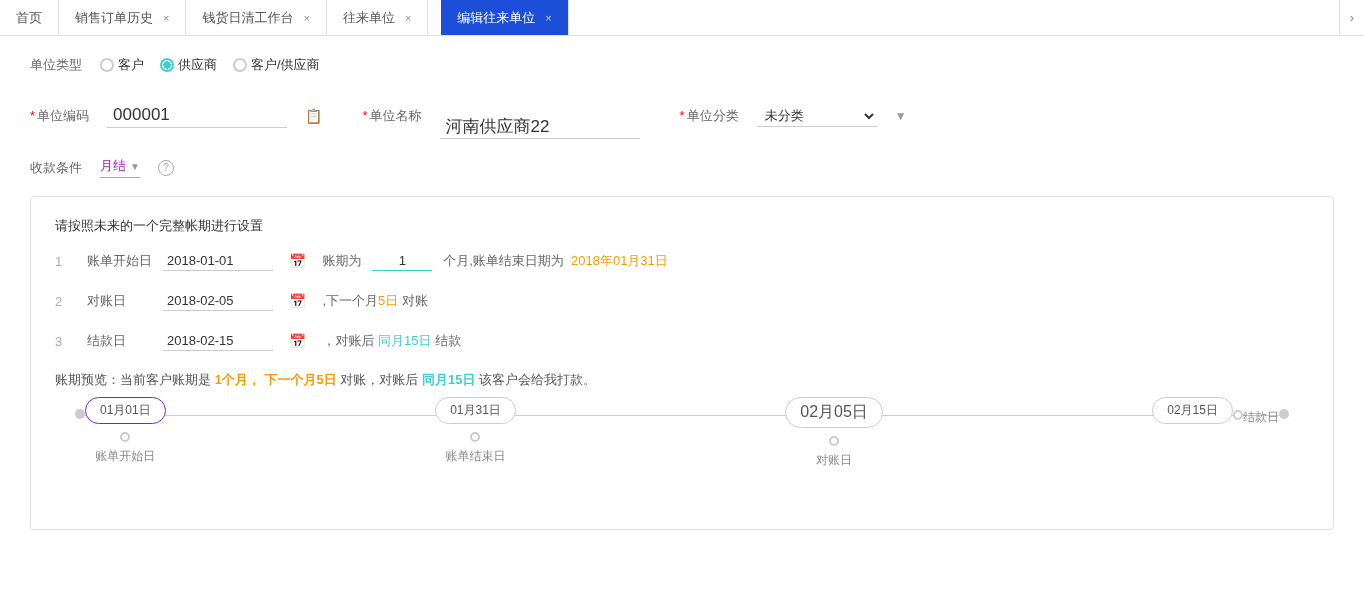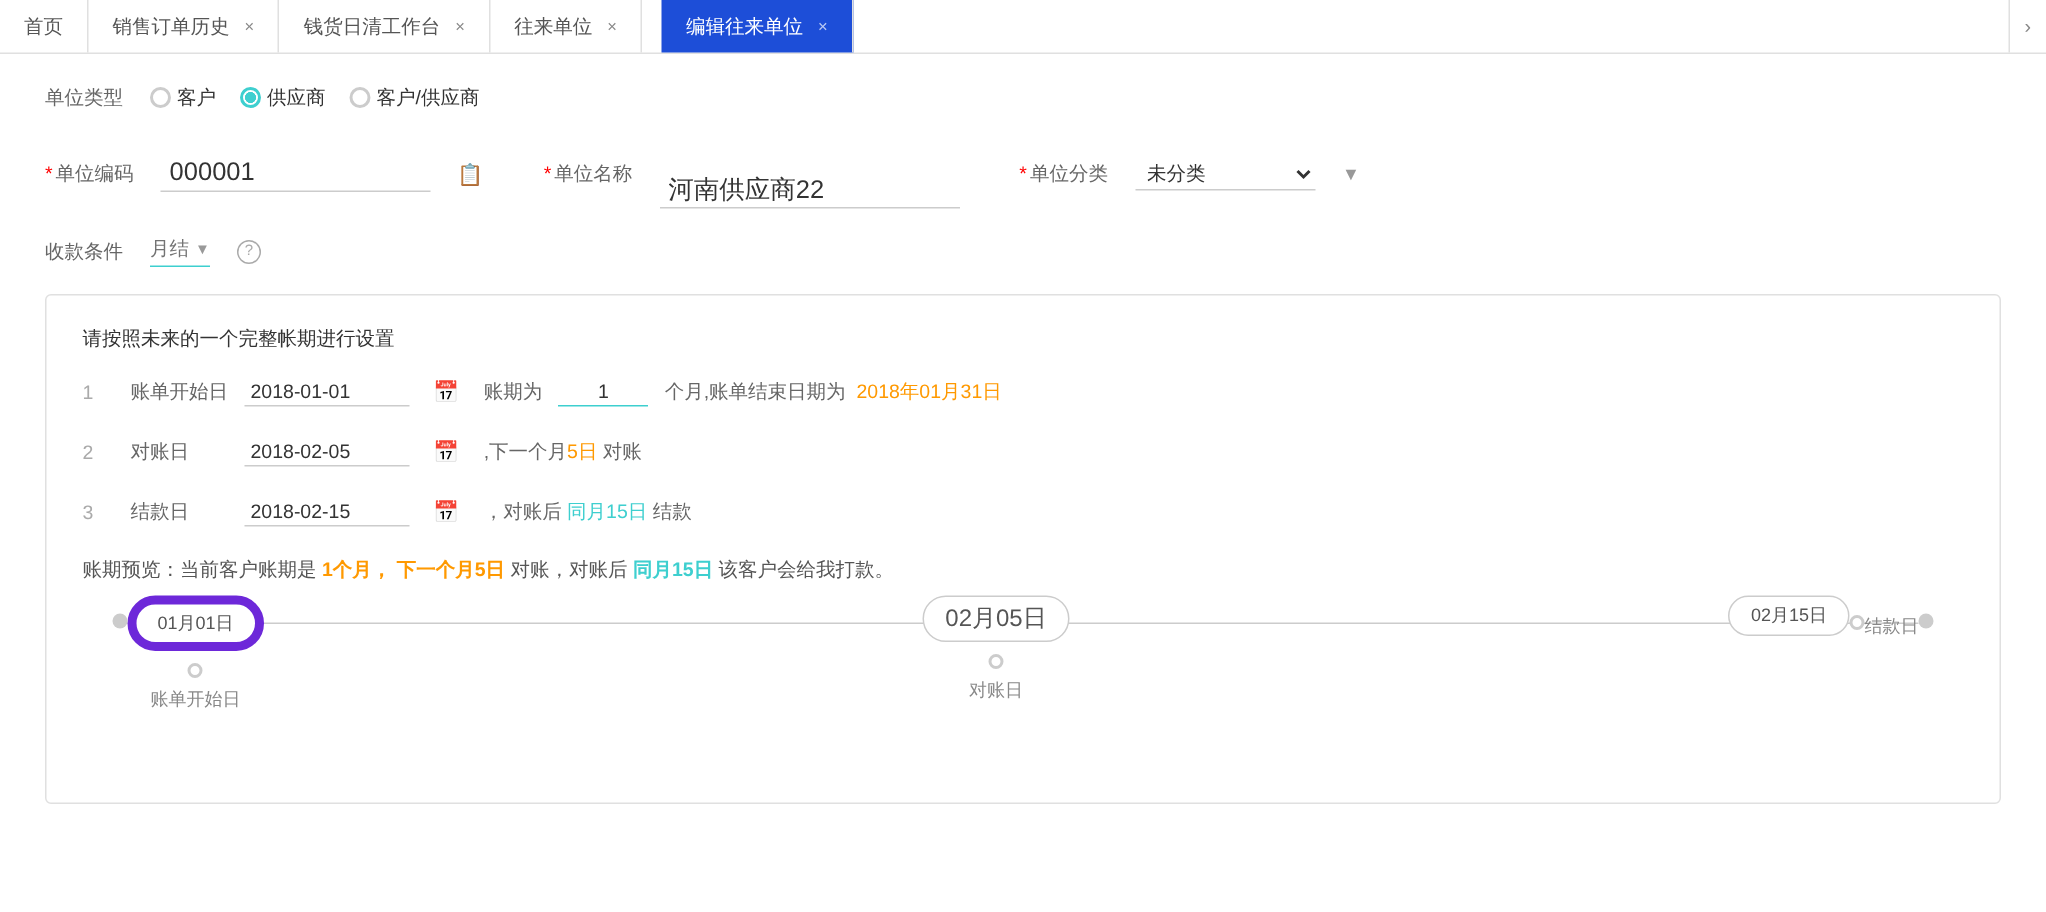--- a/index.html
+++ b/index.html
@@ -110,21 +110,21 @@
 
     
     .dropdown-wrapper {
       display: flex;
       align-items: center;
       gap: 4px;
       border-bottom: 1px solid #3ecfcf;
       padding-bottom: 2px;
     }
     .dropdown-value {
-      color: #737373;
+      color: #a21caf;
       font-size: 13px;
       text-align: right;
     }
     .dropdown-arrow {
       color: #999;
       font-size: 10px;
     }
 
     
     .select-large {
@@ -365,25 +365,30 @@
 
     <div style="position: relative; padding: 0 30px 40px;">
       <div style="position: absolute; top: 18px; left: 30px; right: 30px; height: 1px; background: #ccc; z-index: 0;"></div>
       <div style="display: flex; justify-content: space-between; align-items: flex-start; position: relative; z-index: 1;">
 
         <div style="display:flex; align-items:center; position:absolute; left:-10px; top:12px;">
           <div style="width:10px;height:10px;border-radius:50%;background:#ccc;"></div>
         </div>
 
         <div style="display:flex;flex-direction:column;align-items:center;">
-          <div style="border:6px solid #6d28d9;border-radius:20px;padding:4px 14px;font-size:12px;color:#555;background:#fff;margin-bottom:8px;">01月01日</div>
+          <div style="border:1px solid #6d28d9;border-radius:20px;padding:4px 14px;font-size:12px;color:#555;background:#fff;margin-bottom:8px;">01月01日</div>
           <div style="width:10px;height:10px;border-radius:50%;border:2px solid #ccc;background:#fff;"></div>
           <div style="font-size:12px;color:#888;margin-top:6px;">账单开始日</div>
         </div>
 
+        <div style="display:flex;flex-direction:column;align-items:center;">
+          <div style="border:1px solid #ccc;border-radius:20px;padding:4px 14px;font-size:12px;color:#555;background:#fff;margin-bottom:8px;">01月31日</div>
+          <div style="width:10px;height:10px;border-radius:50%;border:2px solid #ccc;background:#fff;"></div>
+          <div style="font-size:12px;color:#888;margin-top:6px;">账单结束日</div>
+        </div>
 
         <div style="display:flex;flex-direction:column;align-items:center;">
           <div style="border:1px solid #ccc;border-radius:20px;padding:4px 14px;font-size:16px;color:#555;background:#fff;margin-bottom:8px;">02月05日</div>
           <div style="width:10px;height:10px;border-radius:50%;border:2px solid #ccc;background:#fff;"></div>
           <div style="font-size:12px;color:#888;margin-top:6px;">对账日</div>
         </div>
 
         <div style="display:flex;flex-direction:row;align-items:center;">
           <div style="border:1px solid #ccc;border-radius:20px;padding:4px 14px;font-size:12px;color:#555;background:#fff;margin-bottom:8px;">02月15日</div>
           <div style="width:10px;height:10px;border-radius:50%;border:2px solid #ccc;background:#fff;"></div>

